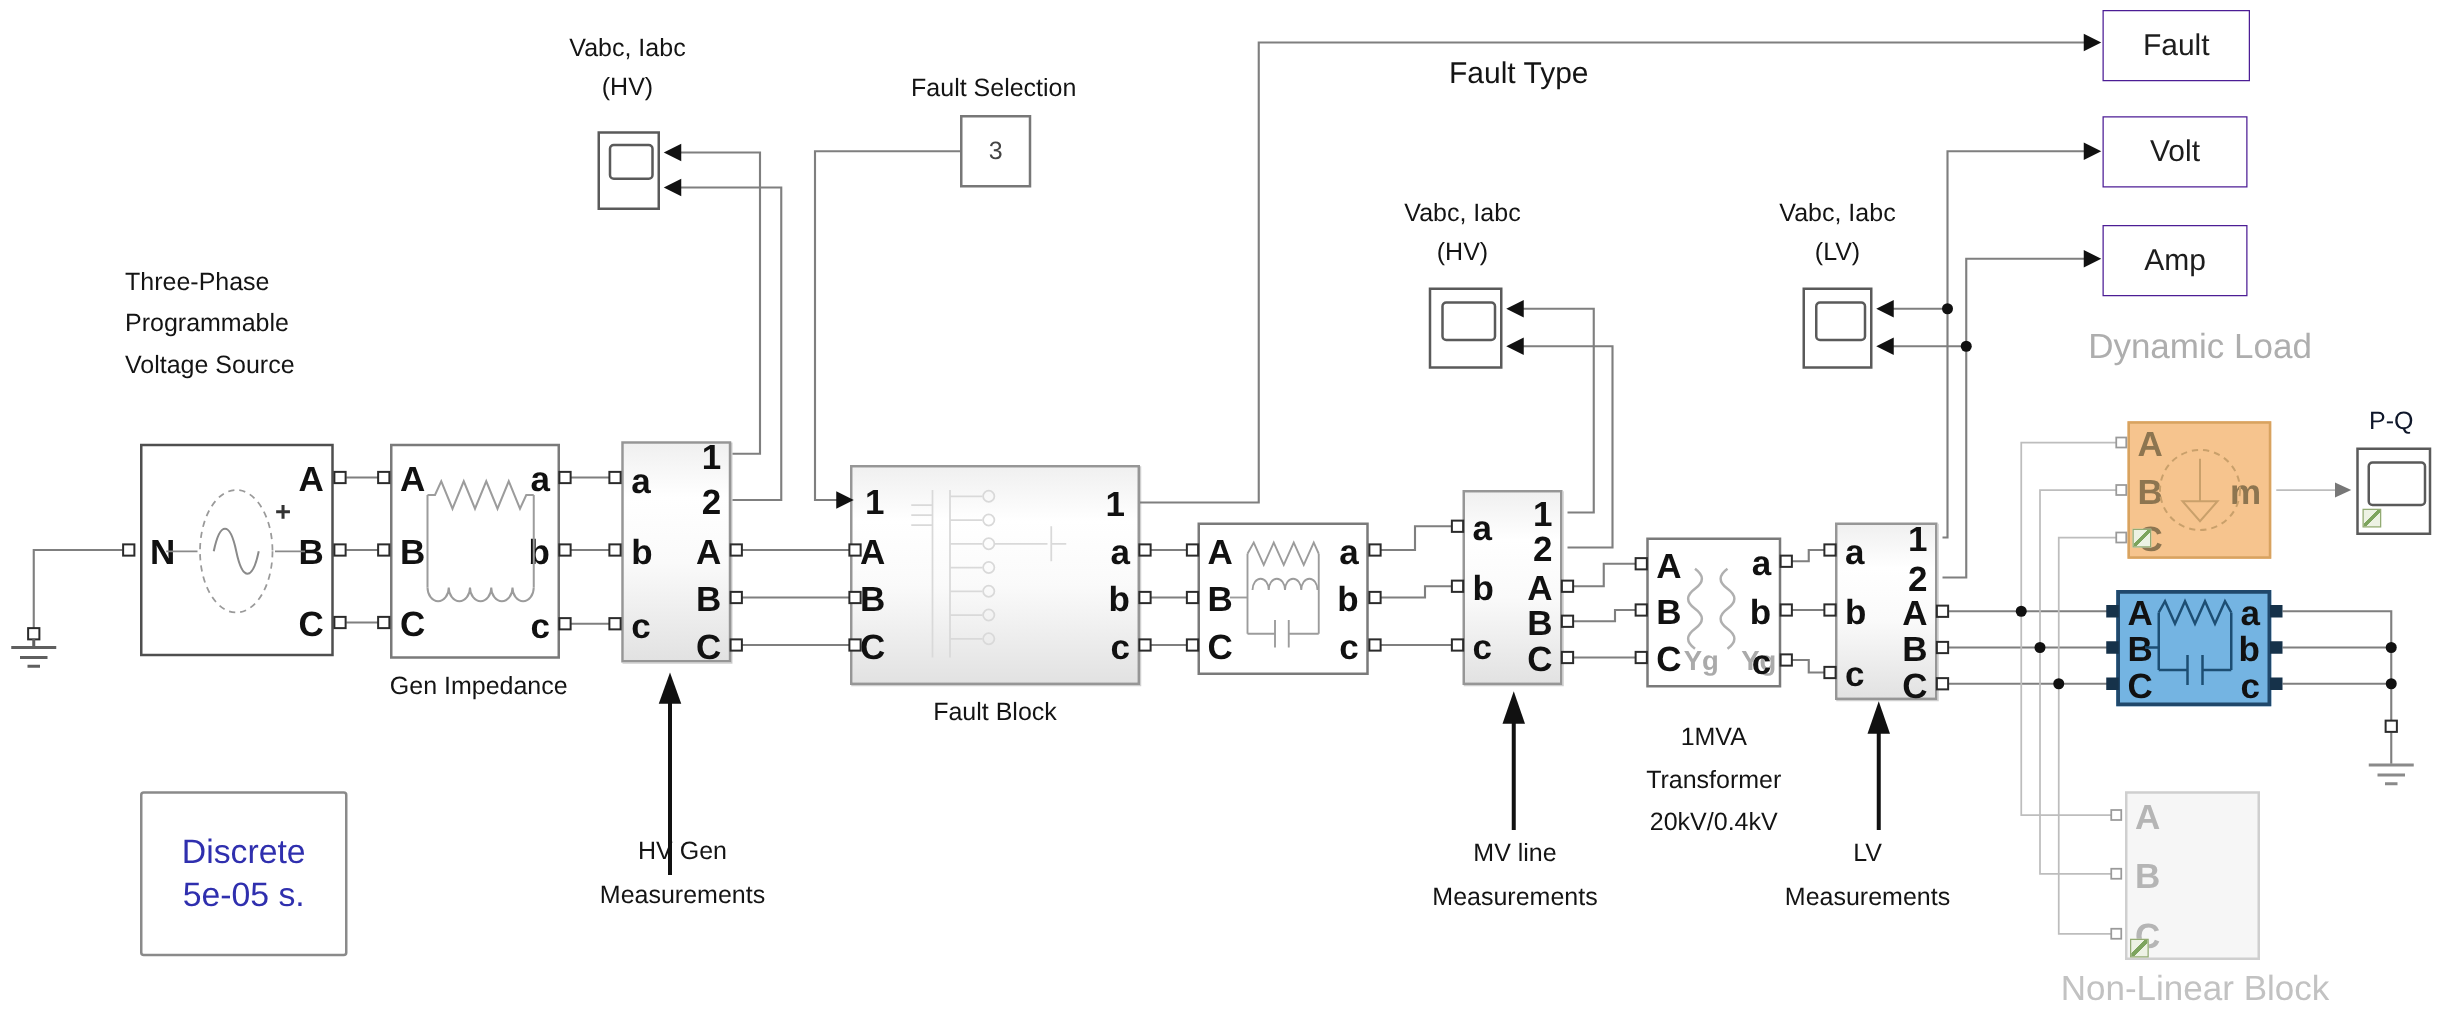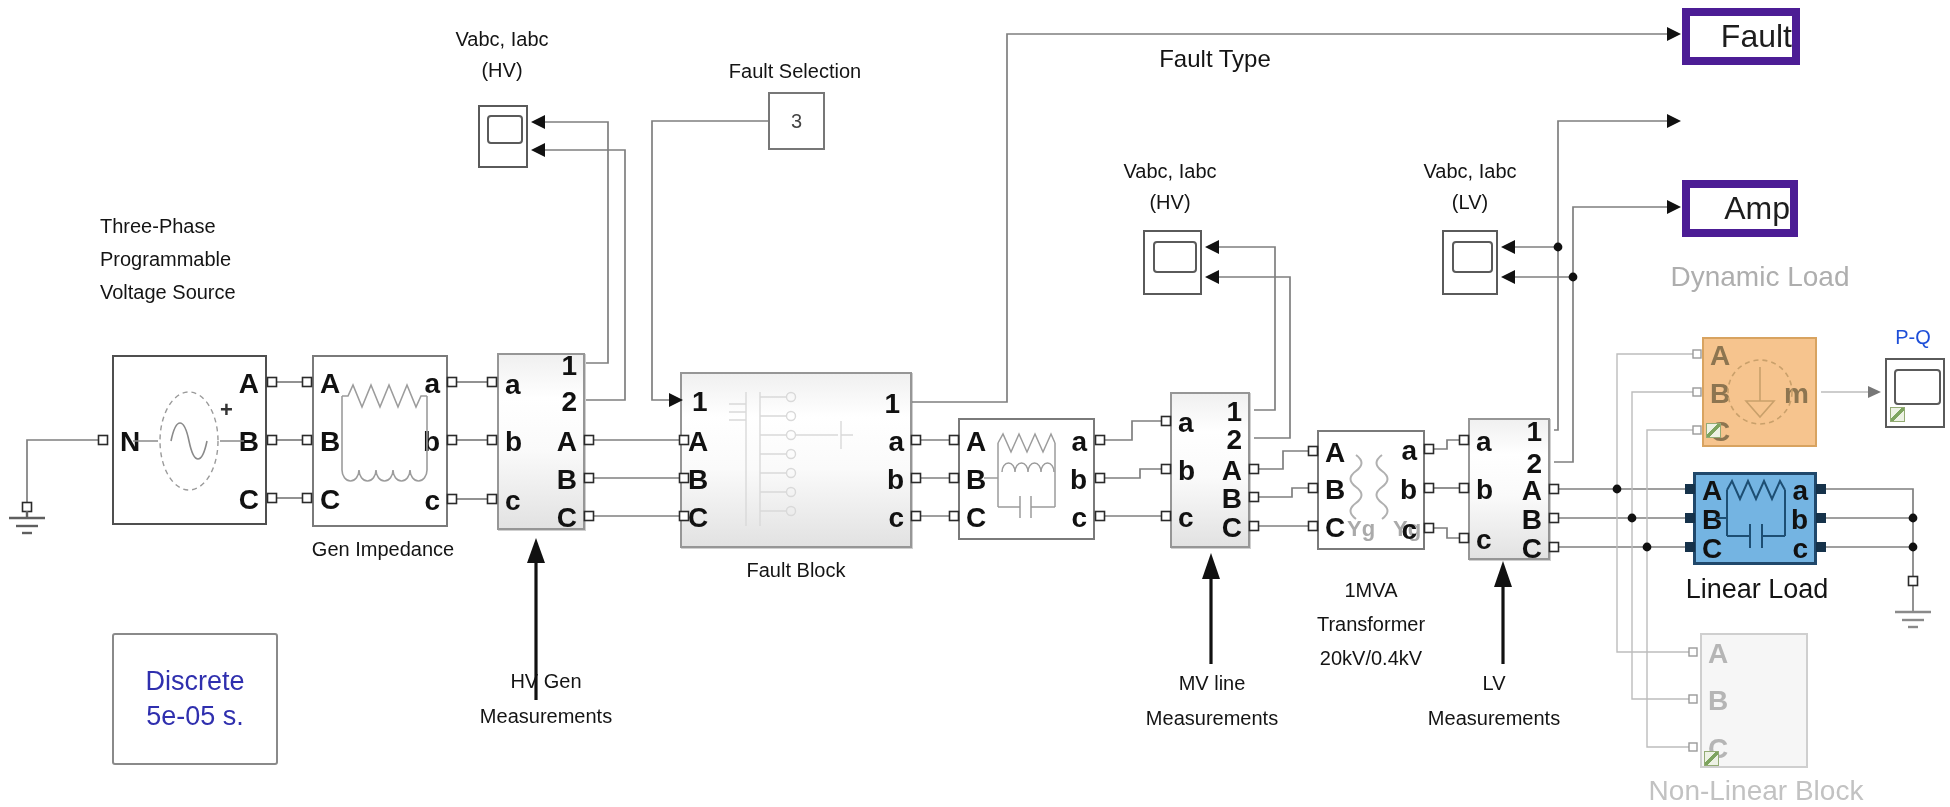--- a/index.html
+++ b/index.html
@@ -3,22 +3,22 @@
 <meta charset="utf-8">
 <style>
   html,body { margin:0; padding:0; background:#fff; }
   .canvas { position:relative; width:1950px; height:807px; background:#ffffff;
             font-family:"Liberation Sans", sans-serif; overflow:hidden; }
   .block { position:absolute; box-sizing:border-box; background:#fff; border:2px solid #6f6f6f; }
   .meas  { background:linear-gradient(180deg,#f0f0f0 0%,#ffffff 25%,#fafafa 55%,#e2e2e2 100%);
            border:2px solid #969696; box-shadow:1px 1px 0 #cfcfcf; }
   .scope { border:2px solid #5a5a5a; background:#fff; }
   .screen{ position:absolute; border:2px solid #5a5a5a; border-radius:4px; background:#fff; }
-  .disp  { border:8px solid #4c1d95; display:flex; align-items:center; justify-content:flex-end;
-           font-size:32px; color:#1d1d1d; }
+  .disp  { border:1px solid #4c1d95; display:flex; align-items:center; justify-content:center;
+           font-size:24px; color:#1d1d1d; }
   .dyn   { background:#f6c48e; border:2px solid #d8a360; }
   .ll    { background:#74b4e2; border:3px solid #20486b; }
   .nl    { background:#f6f6f6; border:2px solid #cfcfcf; }
   .disc  { border:2px solid #8a8a8a; border-radius:3px; display:flex; flex-direction:column;
            align-items:center; justify-content:center; color:#2f2fae; font-size:27px; line-height:35px; }
   .fsel  { border:2px solid #777; display:flex; align-items:center; justify-content:center;
            font-size:20px; color:#444; }
   .p { position:absolute; transform:translateY(-50%); font-size:28px; font-weight:bold;
        color:#111; line-height:1; }
   .p.l { left:6px; } .p.r { right:6px; }
@@ -131,20 +131,23 @@
     <span class="p r" style="top:12px">1</span>
     <span class="p r" style="top:44px">2</span>
     <span class="p r" style="top:71px">A</span>
     <span class="p r" style="top:100px">B</span>
     <span class="p r" style="top:129px">C</span>
   </div>
 
   <div class="block disp" style="left:1682px;top:8px;width:118px;height:57px">
     <span>Fault</span>
   </div>
+  <div class="block disp" style="left:1682px;top:93px;width:116px;height:57px">
+    <span>Volt</span>
+  </div>
   <div class="block disp" style="left:1682px;top:180px;width:116px;height:57px">
     <span>Amp</span>
   </div>
 
   <div class="block dyn" style="left:1702px;top:337px;width:115px;height:110px">
     <span class="p l" style="top:17px">A</span>
     <span class="p l" style="top:55px">B</span>
     <span class="p l" style="top:93px">C</span>
     <span class="p r" style="top:55px">m</span>
     <div class="badge" style="left:2px;top:84px"></div>
@@ -232,27 +235,24 @@
 
   <div class="lbl" style="left:1386px;top:666px;width:216px;line-height:35px">
     <span>LV</span>
     <span>Measurements</span>
   </div>
 
   <div class="lbl muted" style="left:1652px;top:260px;width:216px;line-height:33px;font-size:28px">
     <span>Dynamic Load</span>
   </div>
 
-  <div class="lbl" style="left:1875px;top:320px;width:76px;color:#1d4ed8">
+  <div class="lbl" style="left:1875px;top:320px;width:76px;color:#0f172a">
     <span>P-Q</span>
   </div>
 
-  <div class="lbl" style="left:1657px;top:572px;width:200px;font-size:27px">
-    <span>Linear Load</span>
-  </div>
 
   <div class="lbl" style="left:1618px;top:774px;width:276px;font-size:28px;color:#c2c2c2">
     <span>Non-Linear Block</span>
   </div>
 
   <svg class="layer" width="1950" height="807" viewBox="0 0 1950 807">
 
     <g stroke="#7f7f7f" stroke-width="1.7" fill="none">
       <polyline points="98,440 27,440 27,503"></polyline>
       <polyline points="277,382 303,382"></polyline>

